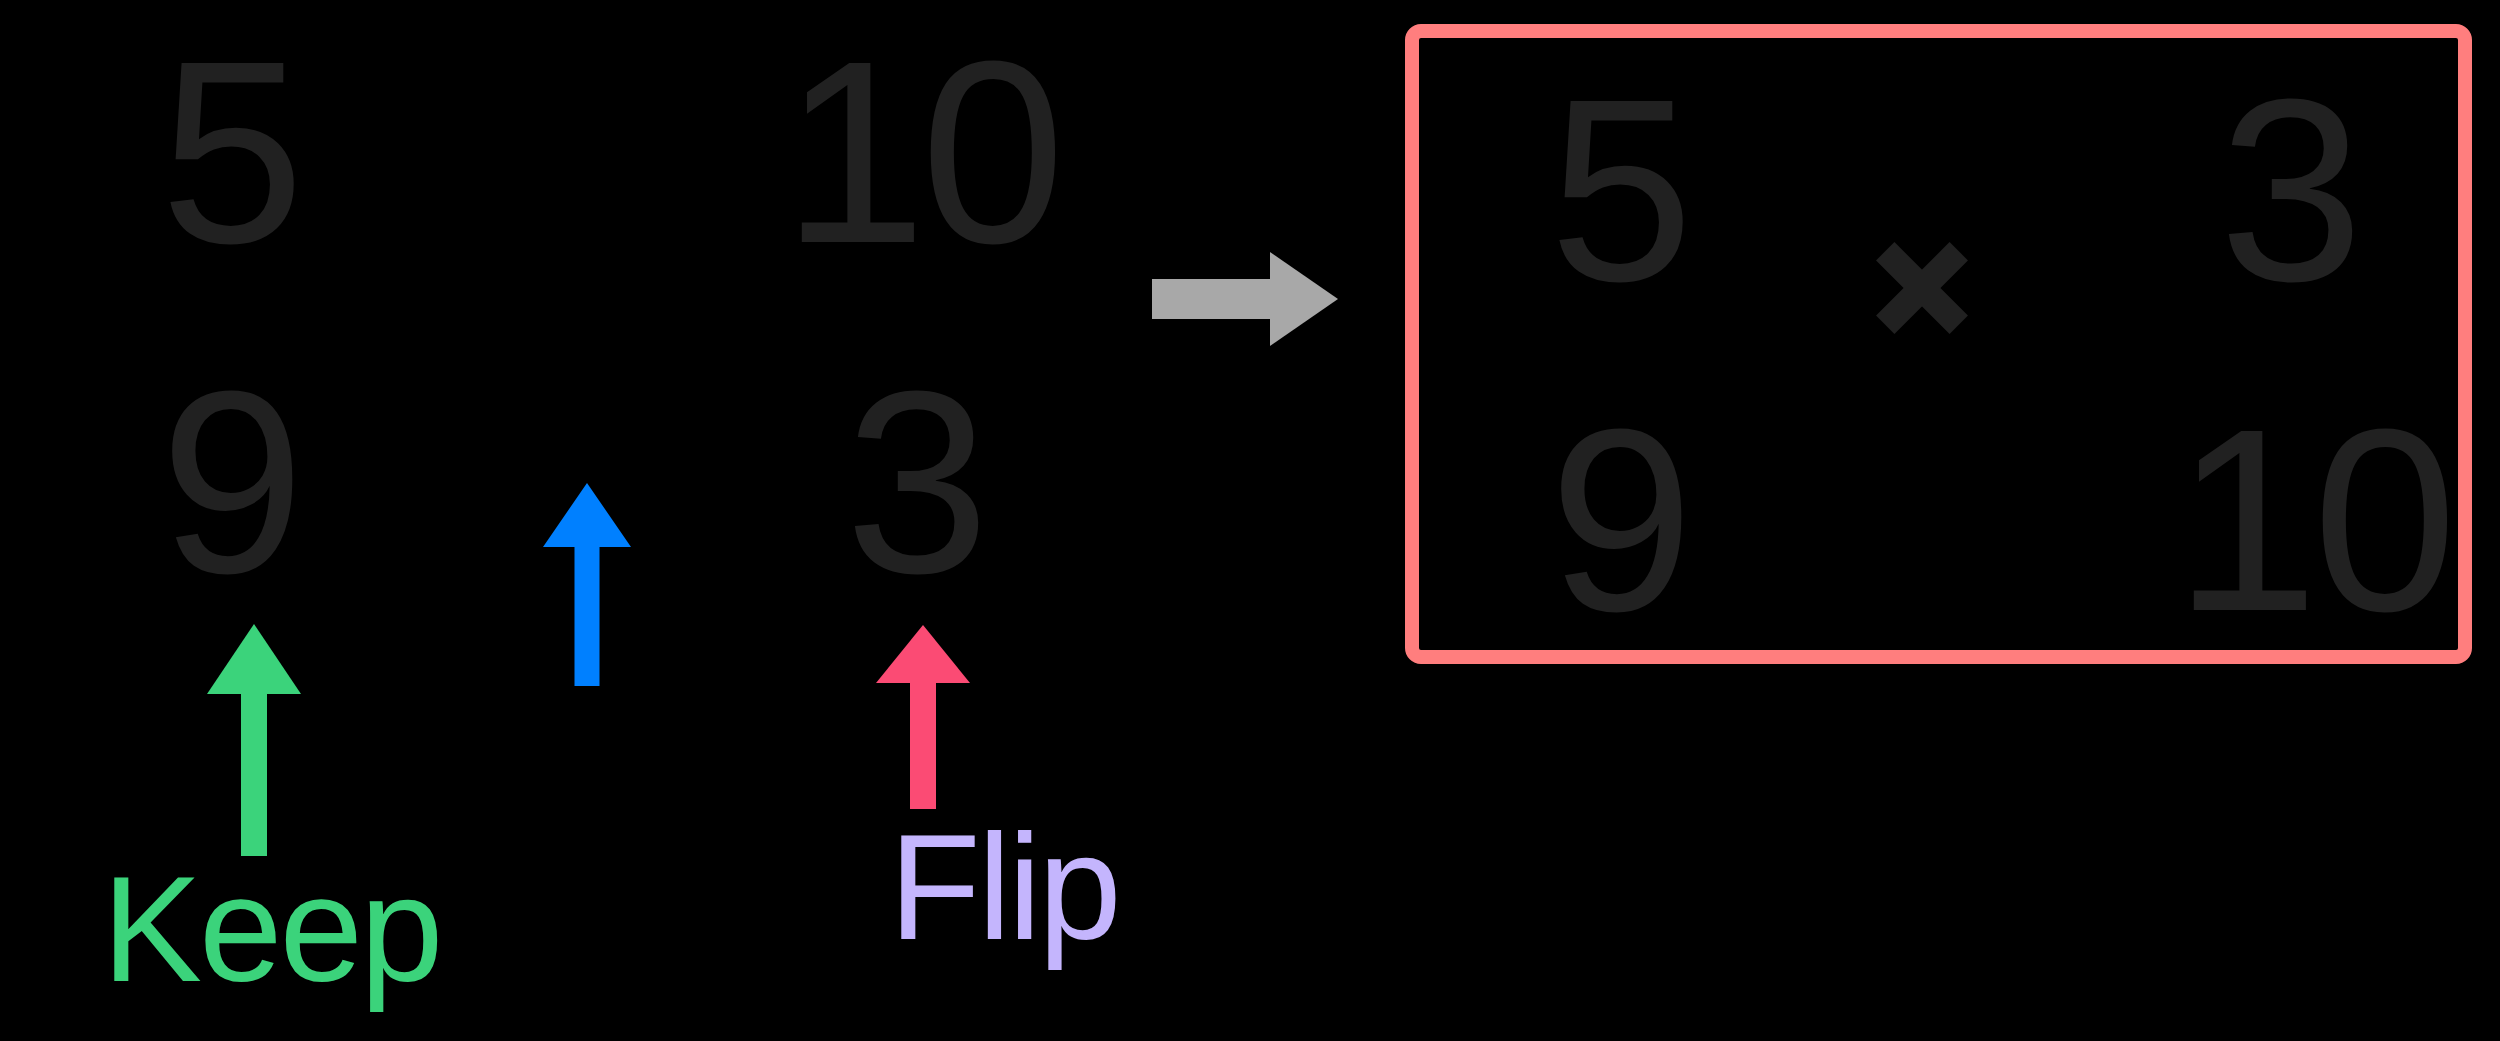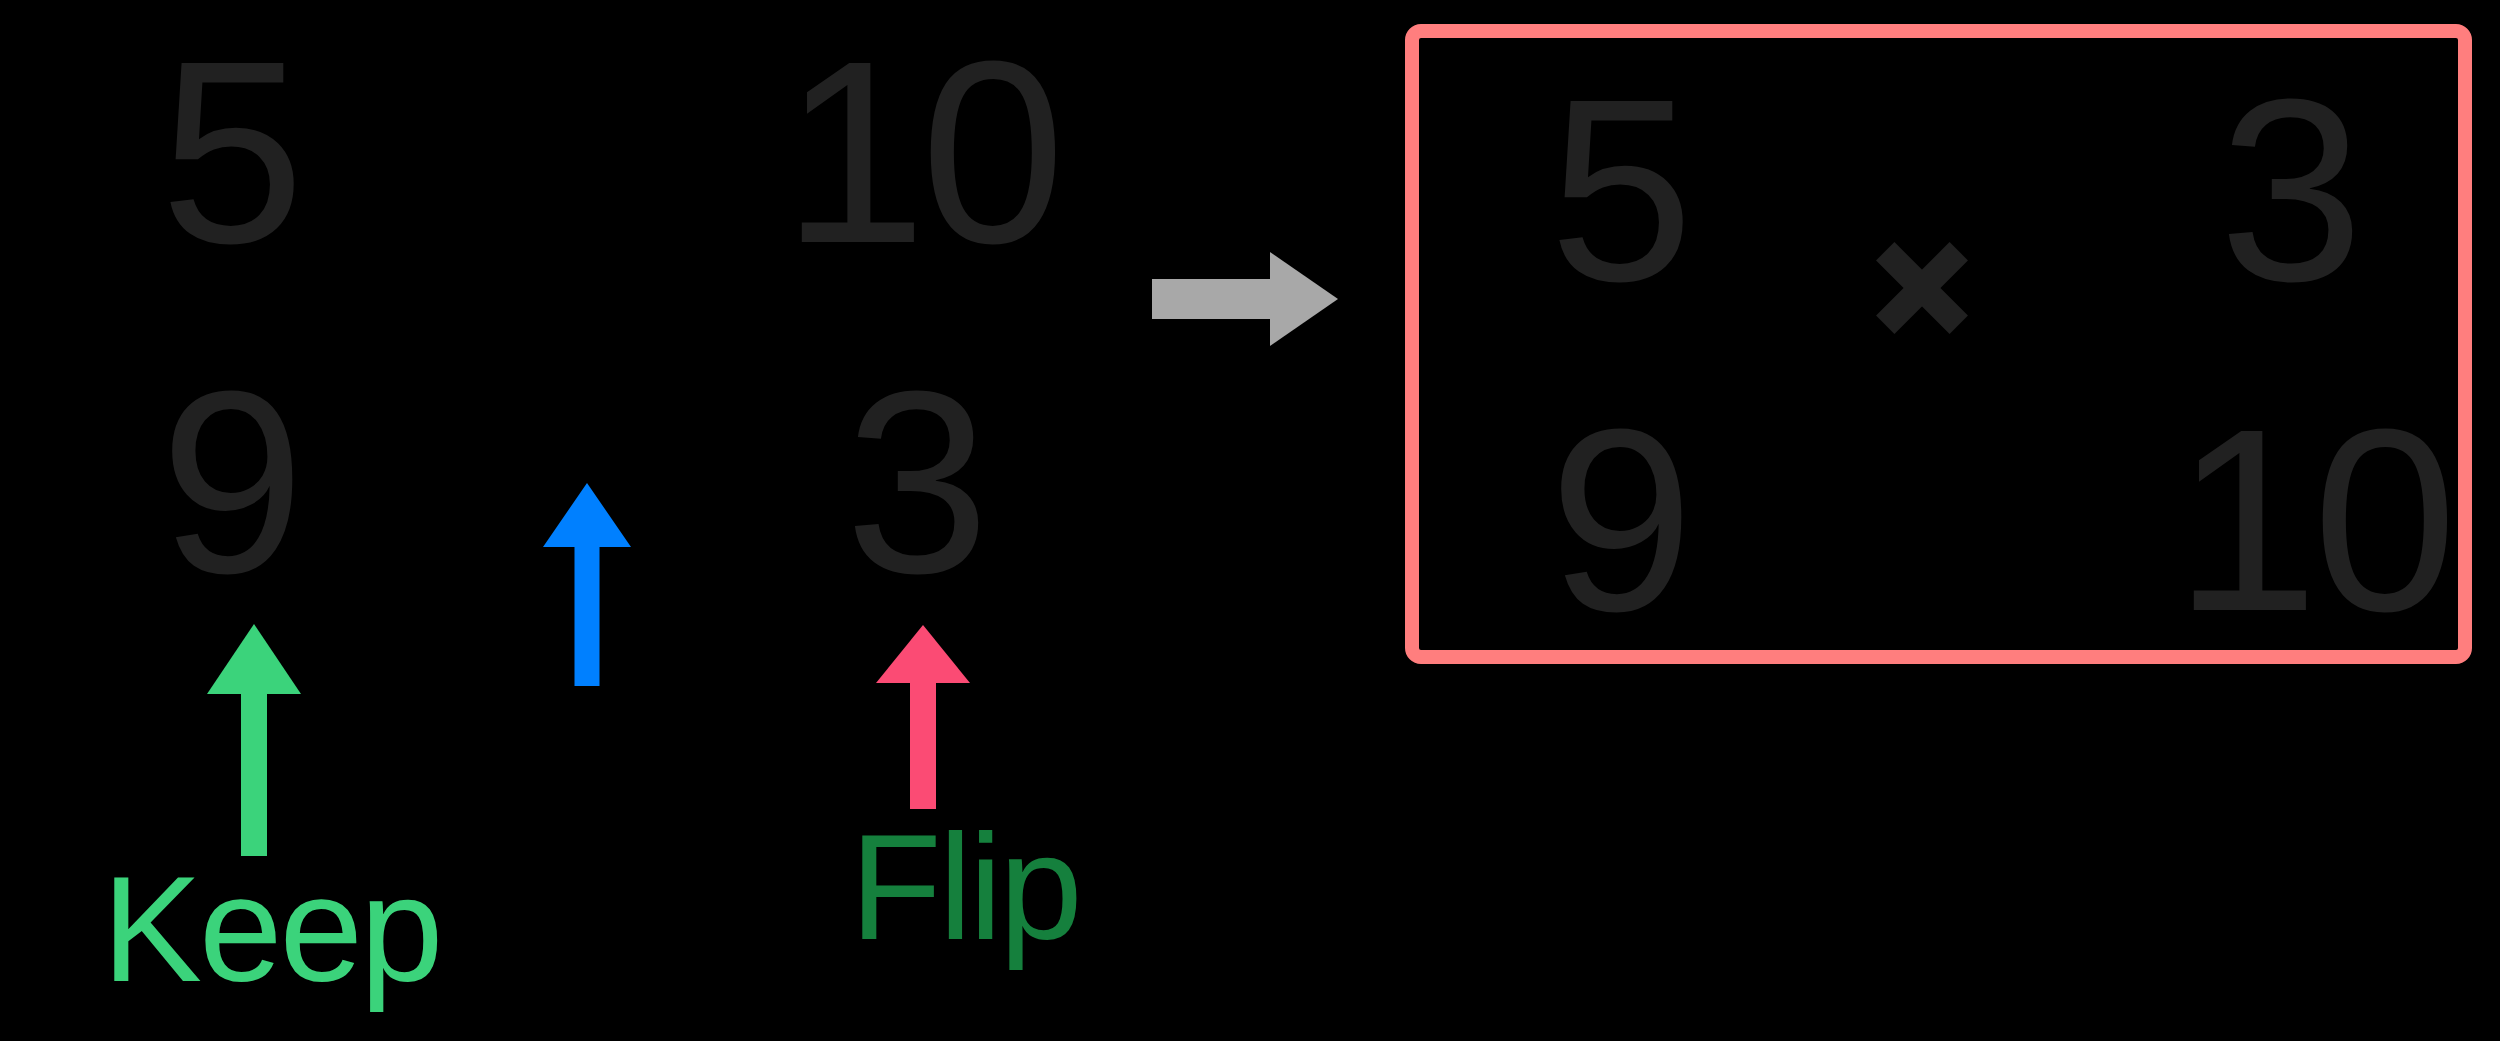--- a/index.html
+++ b/index.html
@@ -79,21 +79,21 @@
     font-family: "Liberation Sans", sans-serif;
     font-weight: 400;
     font-size: 150px;
     line-height: 1;
     letter-spacing: -3px;
     white-space: nowrap;
     user-select: none;
   }
   #cap-keep   { left: 102px; top: 854px;  color: #3BD37B; }
   #cap-change { left: 352px; top: 662px;  color: #0080FF; }
-  #cap-flip   { left: 850px; top: 812px;  color: #15803d; }
+  #cap-flip   { left: 889px; top: 812px;  color: #c4b5fd; }
 
   
   #transition {
     position: absolute;
     left: 1152px;
     top: 252px;
     width: 186px;
     height: 94px;
   }
   #transition .t-shaft {

